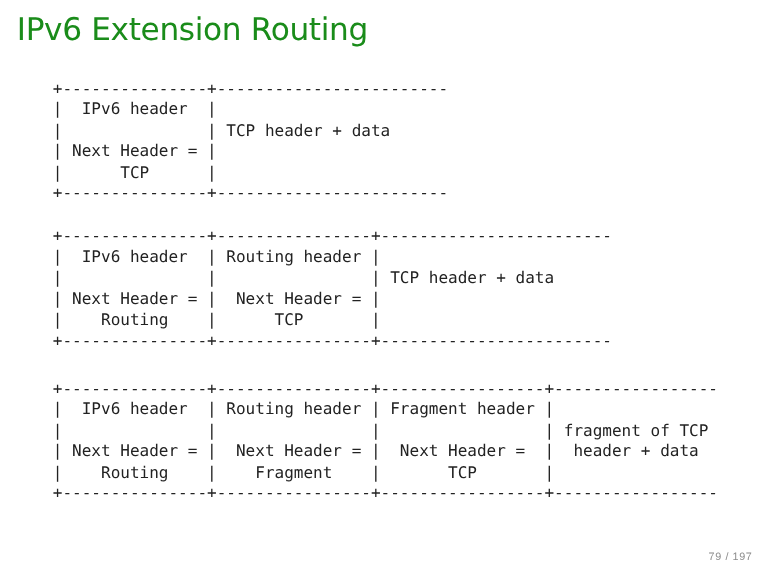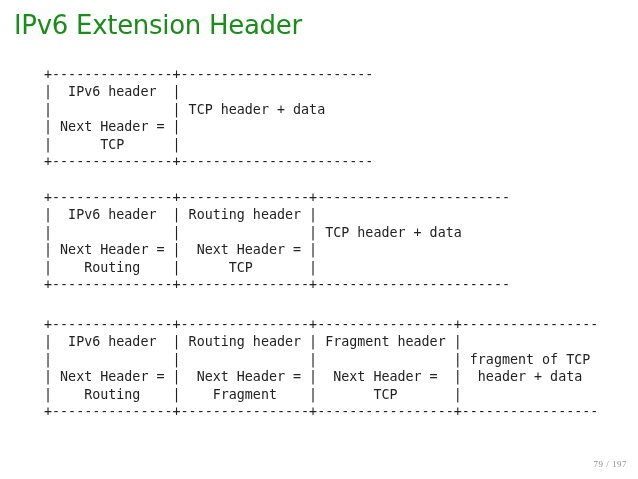--- a/index.html
+++ b/index.html
@@ -40,27 +40,27 @@
   #diagram-1 { top: 66px; }
   #diagram-2 { top: 189px; }
   #diagram-3 { top: 316px; }
   .page-number {
     position: absolute;
     right: 11px;
     top: 459px;
     font-size: 9px;
     letter-spacing: 0.5px;
     color: #8c8c8c;
-    font-family: Liberation Serif, serif;
+    font-family: Liberation Sans, sans-serif;
   }
 </style>
 </head>
 <body>
 
-<h1 class="slide-title">IPv6 Extension Header</h1>
+<h1 class="slide-title">IPv6 Extension Routing</h1>
 
 <pre id="diagram-1" class="ascii-diagram">+---------------+------------------------
 |  IPv6 header  |
 |               | TCP header + data
 | Next Header = |
 |      TCP      |
 +---------------+------------------------</pre>
 
 <pre id="diagram-2" class="ascii-diagram">+---------------+----------------+------------------------
 |  IPv6 header  | Routing header |

